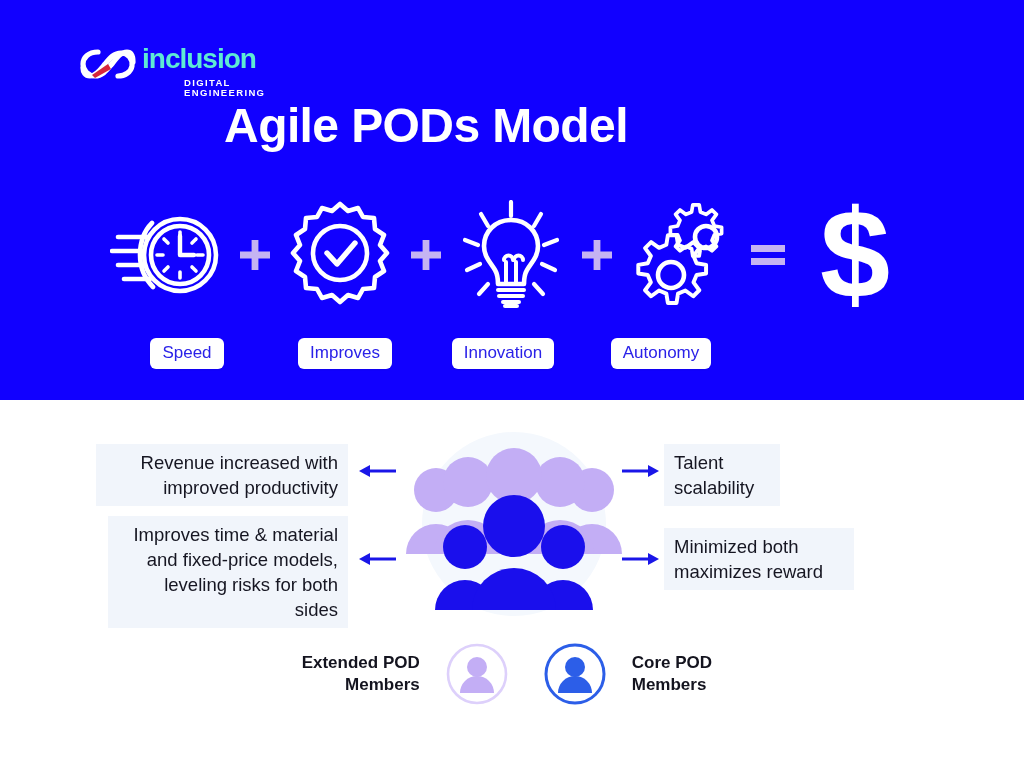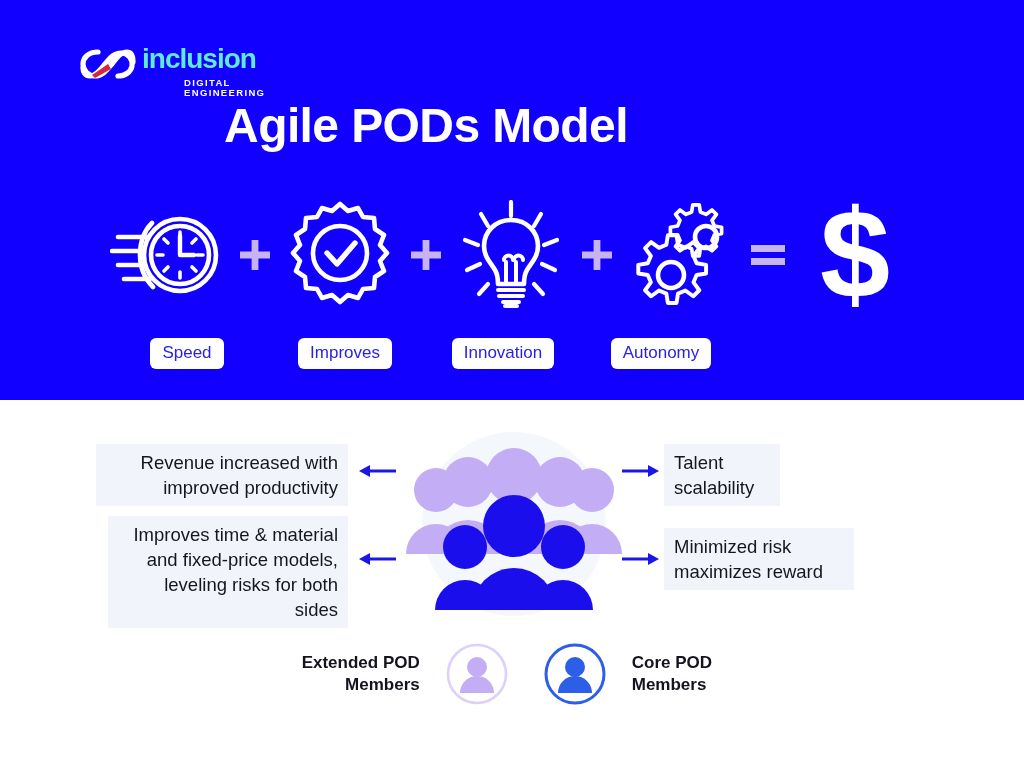--- a/index.html
+++ b/index.html
@@ -317,21 +317,21 @@
       </svg>
     </div>
     <div class="callout right" id="co-tal">Talent scalability</div>
 
     <div class="arrow" id="ar-min">
       <svg width="40" height="22" viewBox="0 0 40 22">
         <line x1="2" y1="11" x2="31" y2="11" stroke="#1a16e8" stroke-width="3"></line>
         <path d="M39 11 L28 5 L28 17 Z" fill="#1a16e8"></path>
       </svg>
     </div>
-    <div class="callout right" id="co-min">Minimized risk maximizes reward</div>
+    <div class="callout right" id="co-min">Minimized both maximizes reward</div>
 
     <div class="legend">
 
       <div class="legend-item">
         <div class="legend-label lbl-left">Extended POD Members</div>
         <div class="legend-avatar">
           <svg width="62" height="62" viewBox="0 0 62 62">
             <circle cx="31" cy="31" r="29" fill="none" stroke="#ddd0fb" stroke-width="2.6"></circle>
             <circle cx="31" cy="24" r="10" fill="#c3aef5"></circle>
             <path d="M14 50 a17 17 0 0 1 34 0 Z" fill="#c3aef5"></path>

